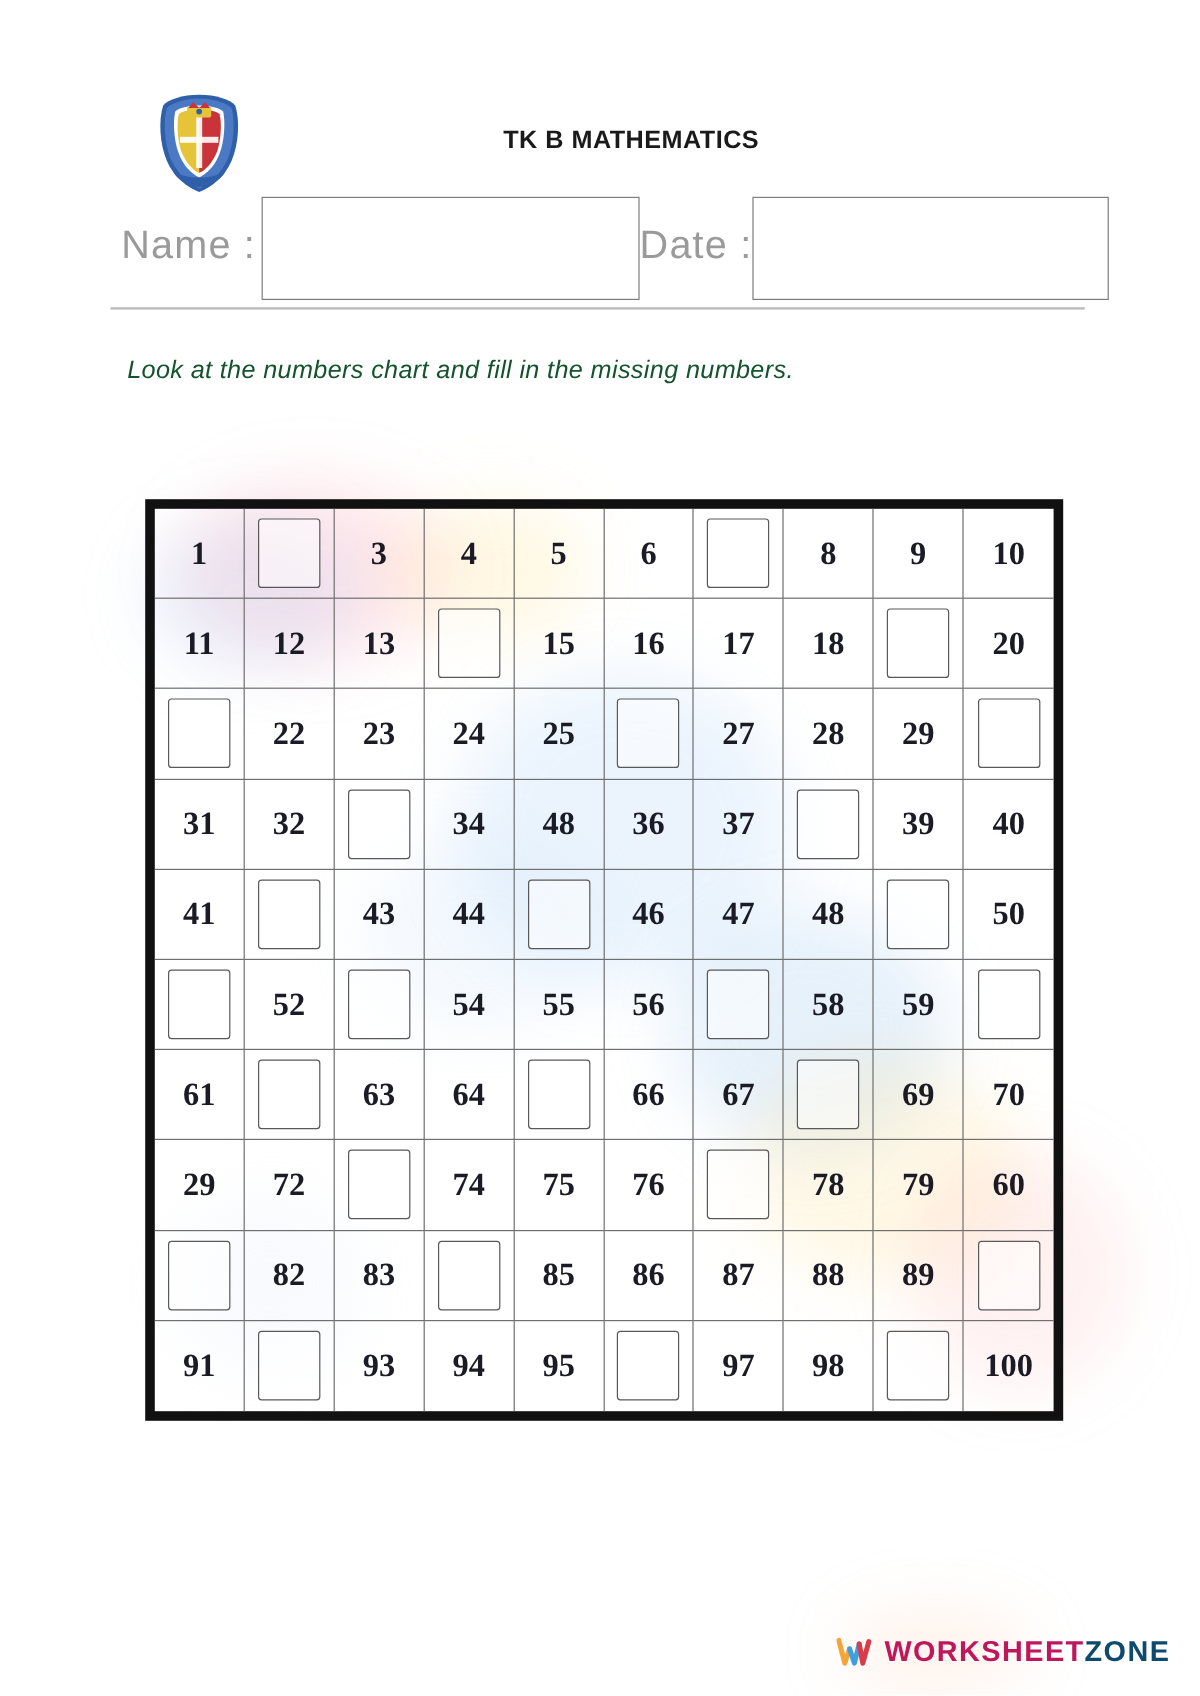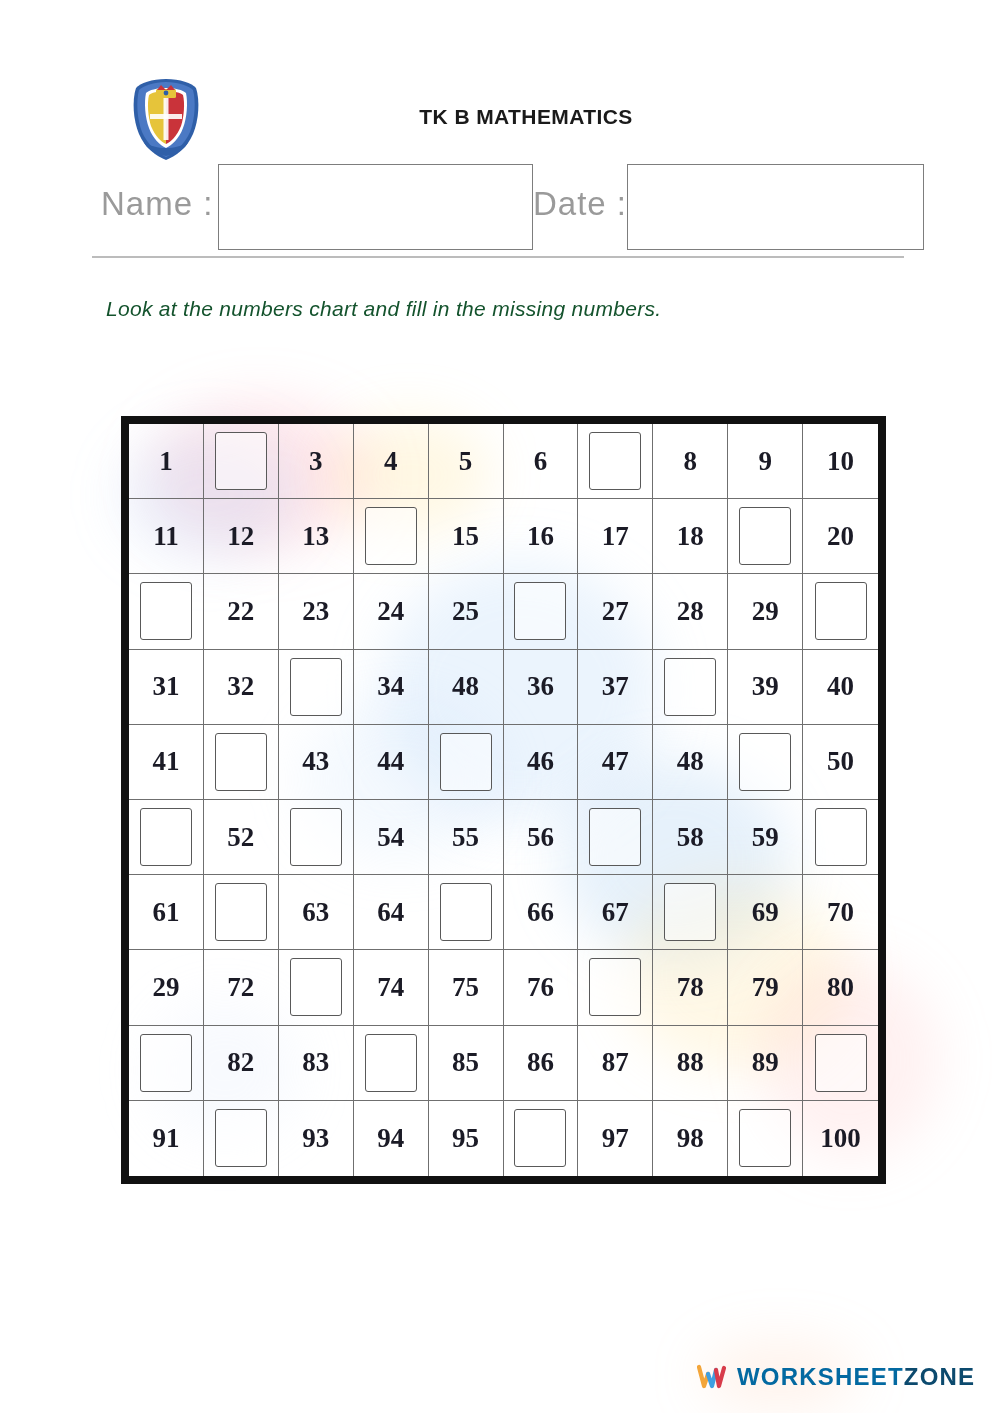--- a/index.html
+++ b/index.html
@@ -181,21 +181,21 @@
     margin-right: 10px;
     flex: none;
   }
   .brand-text {
     font-family: "Liberation Sans", sans-serif;
     font-size: 24px;
     font-weight: bold;
     letter-spacing: 1.2px;
     line-height: 1;
   }
-  .brand-text .part-a { color: #0369a1; }
+  .brand-text .part-a { color: #be185d; }
   .brand-text .part-b { color: #0c4a6e; }
 </style>
 </head>
 <body>
 
 <div class="page">
 
   <div class="wash w1"></div>
   <div class="wash w2"></div>
   <div class="wash w3"></div>
@@ -479,21 +479,21 @@
         <div class="cell">
           <div class="answer-box"></div>
         </div>
         <div class="cell">
           <span class="num">78</span>
         </div>
         <div class="cell">
           <span class="num">79</span>
         </div>
         <div class="cell">
-          <span class="num">80</span>
+          <span class="num">60</span>
         </div>
         <div class="cell">
           <div class="answer-box"></div>
         </div>
         <div class="cell">
           <span class="num">82</span>
         </div>
         <div class="cell">
           <span class="num">83</span>
         </div>

